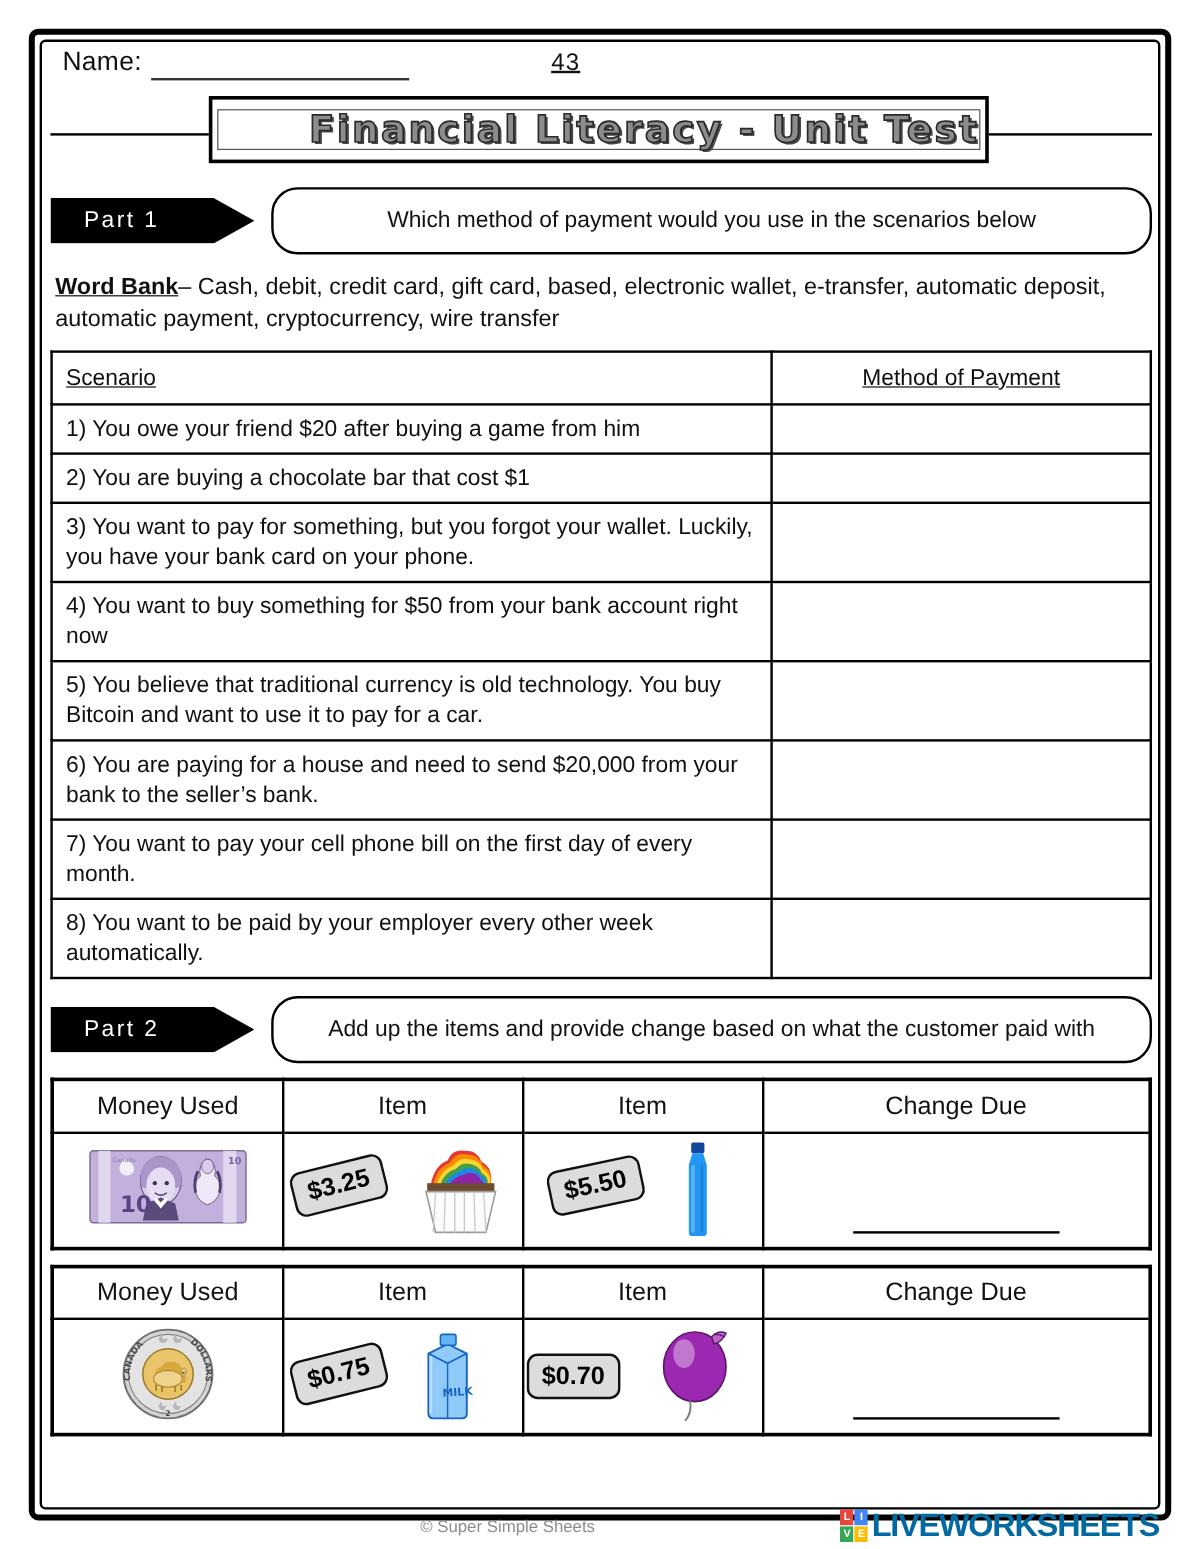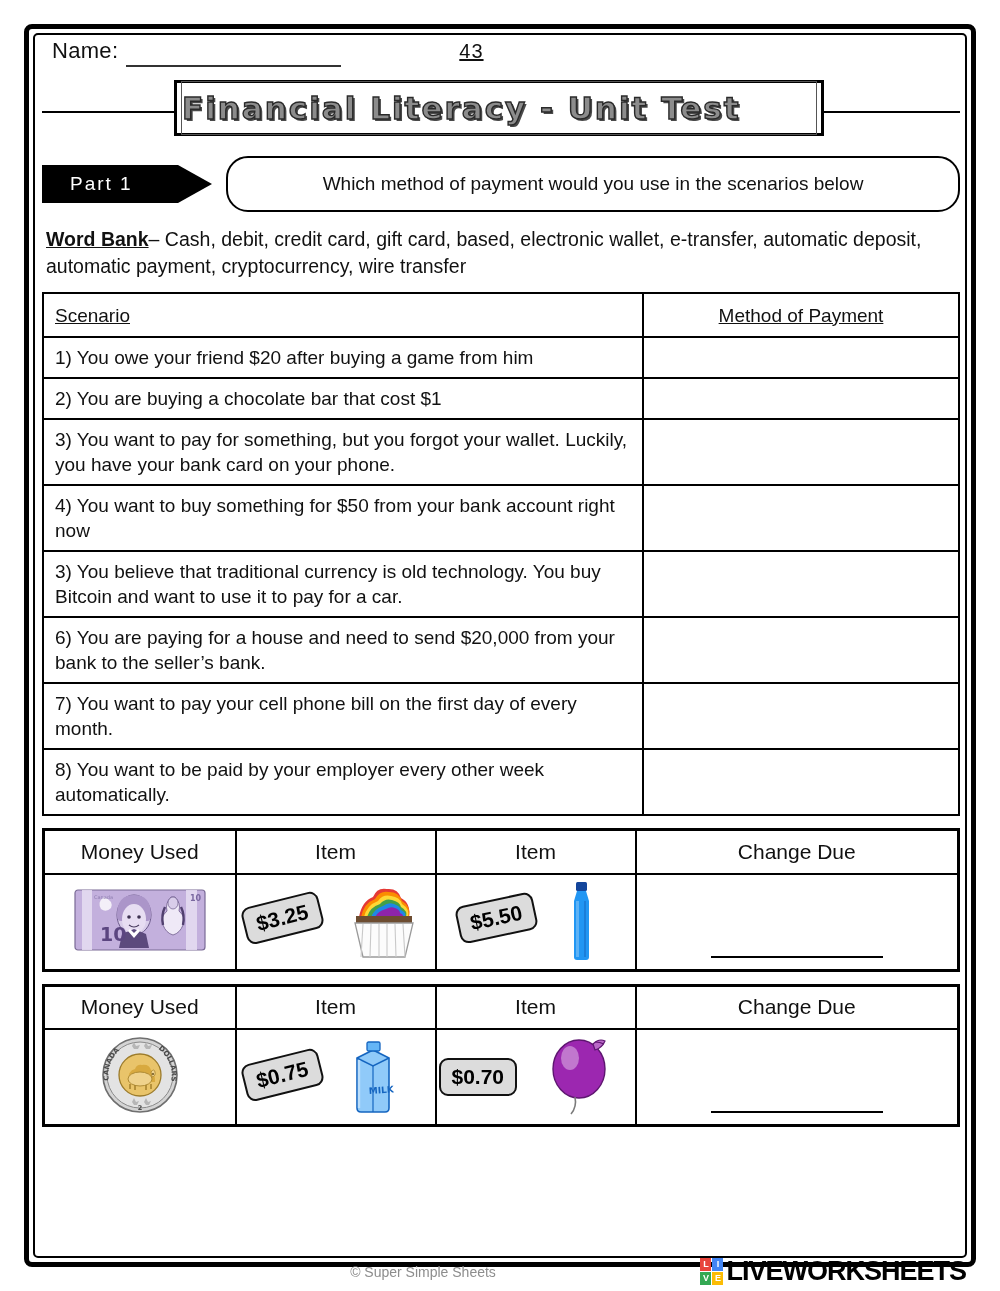--- a/index.html
+++ b/index.html
@@ -71,25 +71,25 @@
     position: absolute;
     left: 132px; top: 0;
     width: 650px; height: 56px;
     background: #fff;
     border: 3px solid #000;
     display: flex;
     align-items: center;
     justify-content: center;
   }
   .title-box-inner {
-    width: 636px; height: 54px;
+    width: 636px; height: 34px;
     border: 1px solid #555;
     display: flex;
     align-items: center;
-    justify-content: flex-start;
+    justify-content: flex-end;
   }
   .title-text {
     font-family: "DejaVu Sans", sans-serif;
     font-weight: bold;
     font-size: 31px;
     letter-spacing: 2px;
     color: #8c8c8c;
     -webkit-text-stroke: 1.4px #2a2a2a;
     text-shadow: 2px 2px 0 #4a4a4a;
     white-space: nowrap;
@@ -265,21 +265,21 @@
     display: flex;
     align-items: center;
     justify-content: center;
     line-height: 1;
   }
   .lw-word {
     font-family: "Liberation Sans", sans-serif;
     font-weight: bold;
     font-size: 27px;
     letter-spacing: -1px;
-    color: #000000;
+    color: #0369a1;
   }
 </style>
 </head>
 <body>
 
 <div class="page-frame"></div>
 <div class="page-frame-inner"></div>
 
 <div class="content">
 
@@ -324,38 +324,42 @@
     </tr>
     <tr>
       <td>3) You want to pay for something, but you forgot your wallet. Luckily, you have your bank card on your phone.</td>
       <td class="answer-cell"></td>
     </tr>
     <tr>
       <td>4) You want to buy something for $50 from your bank account right now</td>
       <td class="answer-cell"></td>
     </tr>
     <tr>
-      <td>3) You believe that traditional currency is old technology. You buy Bitcoin and want to use it to pay for a car.</td>
+      <td>5) You believe that traditional currency is old technology. You buy Bitcoin and want to use it to pay for a car.</td>
       <td class="answer-cell"></td>
     </tr>
     <tr>
       <td>6) You are paying for a house and need to send $20,000 from your bank to the seller’s bank.</td>
       <td class="answer-cell"></td>
     </tr>
     <tr>
       <td>7) You want to pay your cell phone bill on the first day of every month.</td>
       <td class="answer-cell"></td>
     </tr>
     <tr>
       <td>8) You want to be paid by your employer every other week automatically.</td>
       <td class="answer-cell"></td>
     </tr>
   </tbody>
     </table>
 
+  <div class="part-row">
+    <div class="part-tag">Part 2</div>
+    <div class="part-desc">Add up the items and provide change based on what the customer paid with</div>
+  </div>
 
   <table class="money-table">
     <tbody>
         <tr>
       <th class="mcol-money">Money Used</th>
       <th class="mcol-item">Item</th>
       <th class="mcol-item">Item</th>
       <th class="mcol-change">Change Due</th>
     </tr>
     <tr>

